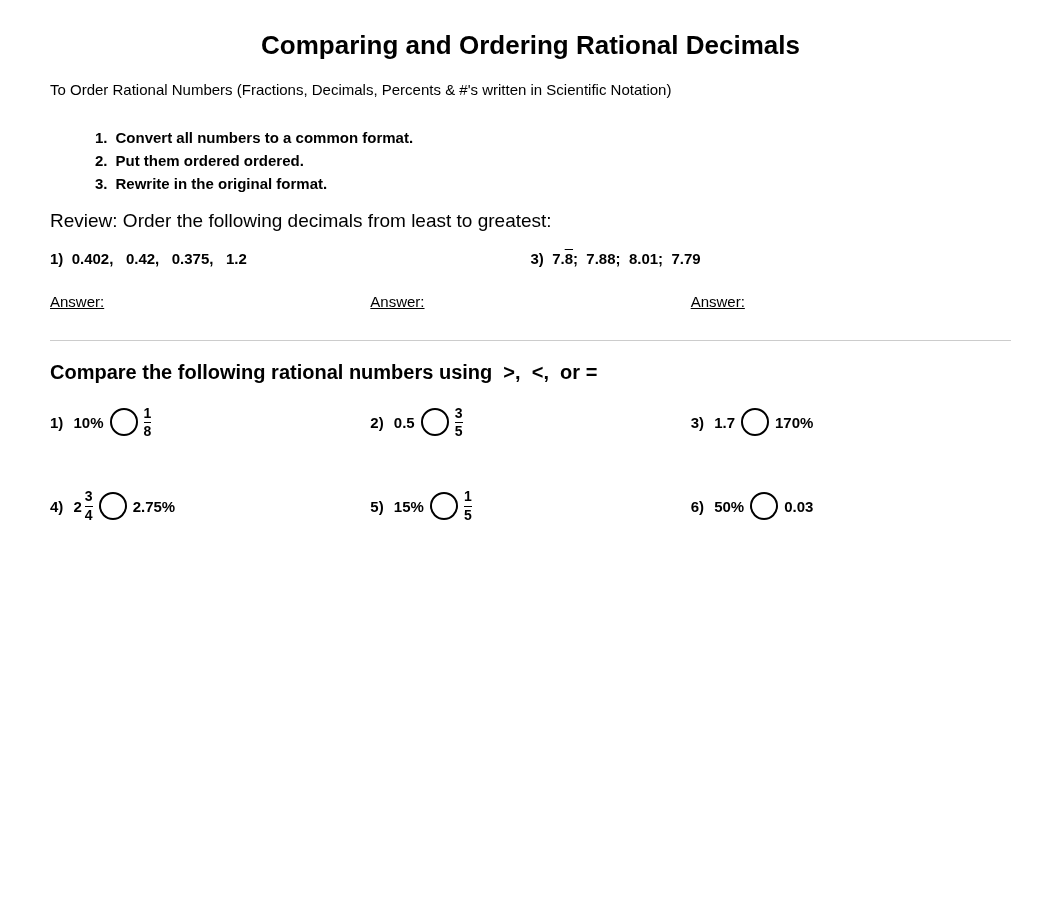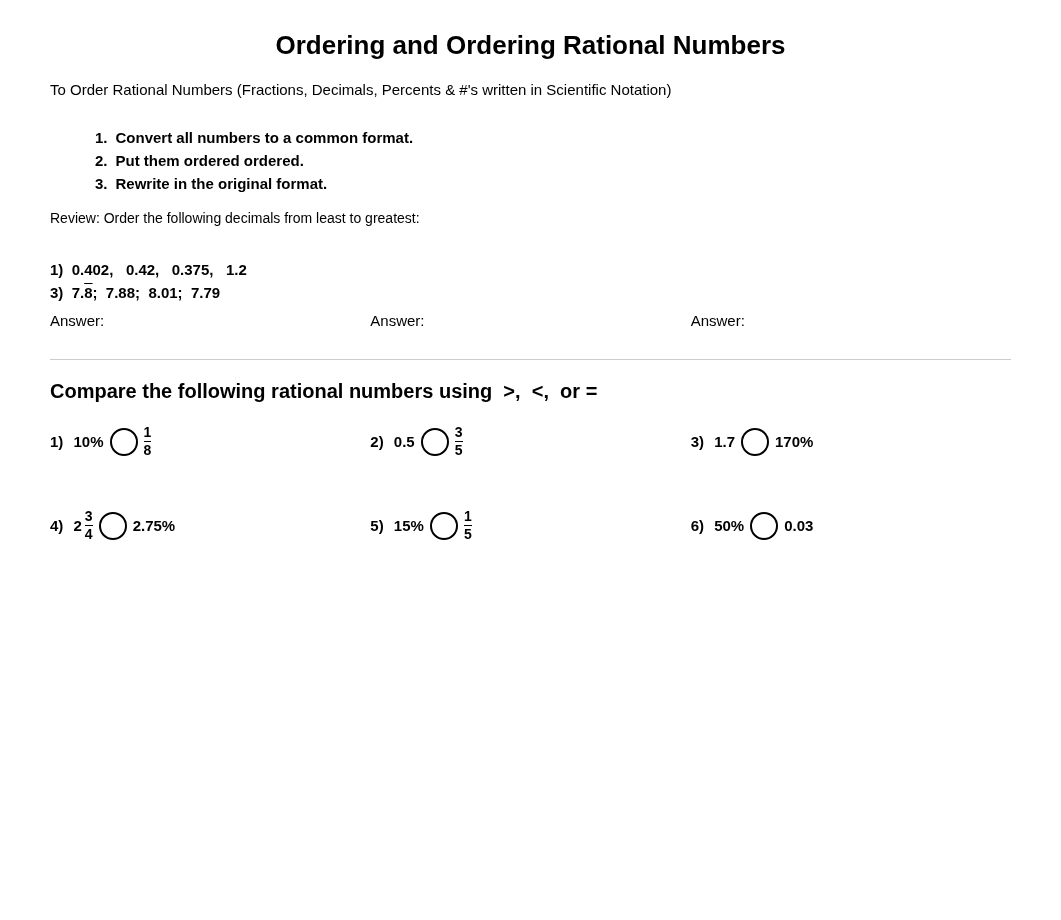--- a/index.html
+++ b/index.html
@@ -27,42 +27,42 @@
       margin-left: 45px;
       margin-bottom: 18px;
     }
     .steps li {
       font-weight: bold;
       font-size: 15px;
       margin-bottom: 6px;
     }
     .steps li span { margin-right: 8px; }
     .review-label {
-      font-size: 14px;
-      margin-bottom: 33px;
+      font-size: 19px;
+      margin-bottom: 16px;
     }
     .problems-row {
       display: flex;
       align-items: flex-start;
       gap: 0;
-      margin-bottom: 8px;
-      flex-direction: column;
+      margin-bottom: 22px;
     }
     .problem-block {
       flex: 1;
     }
     .problem-line {
       font-weight: bold;
       font-size: 15px;
       line-height: 1.5;
     }
     .answer-row {
       display: flex;
       align-items: flex-end;
       margin-bottom: 30px;
+      text-decoration: underline;
     }
     .answer-block {
       flex: 1;
       font-size: 15px;
     }
     .section-title {
       font-weight: bold;
       font-size: 20px;
       margin-bottom: 22px;
     }
@@ -111,21 +111,21 @@
     }
     .divider {
       border: none;
       border-top: 1px solid #ccc;
       margin: 20px 0;
     }
   </style>
 </head>
 <body>
 
-<h1>Ordering and Ordering Rational Numbers</h1>
+<h1>Comparing and Ordering Rational Decimals</h1>
 
 <p class="intro">To Order Rational Numbers (Fractions, Decimals, Percents &amp; #'s written in Scientific Notation)</p>
 
 <ol class="steps">
   <li><span>1.</span><span>Convert all numbers to a common format.</span></li>
   <li><span>2.</span><span>Put them ordered ordered.</span></li>
   <li><span>3.</span><span>Rewrite in the original format.</span></li>
 </ol>
 
 <p class="review-label">Review:  Order the following decimals from least to greatest:</p>

